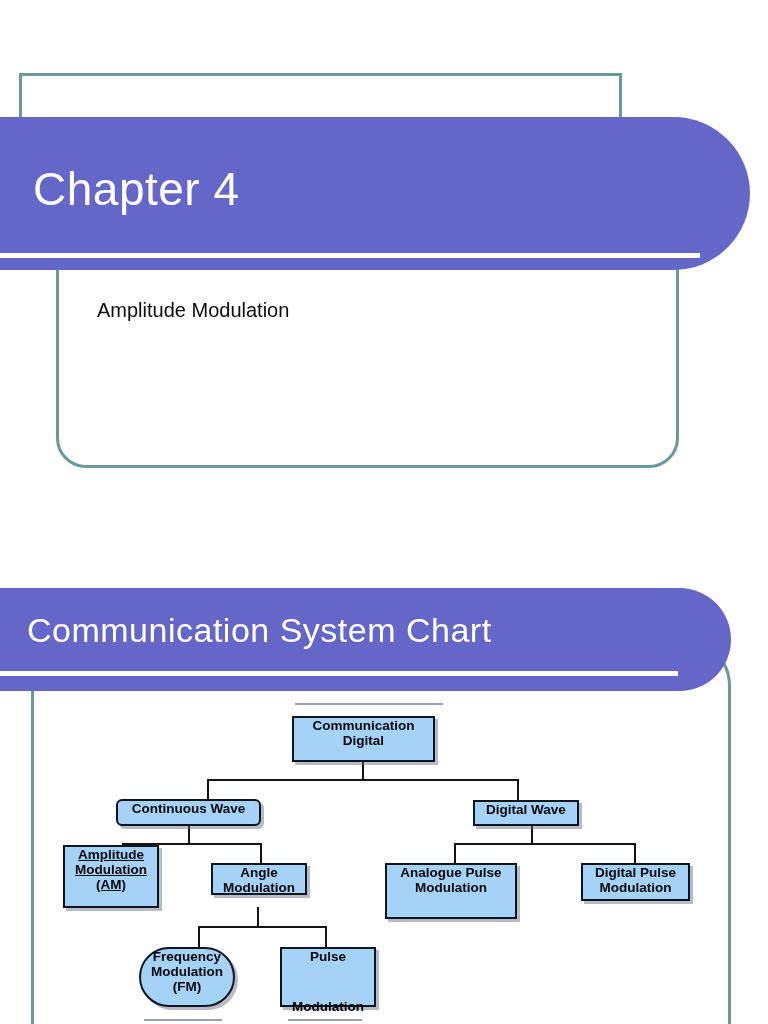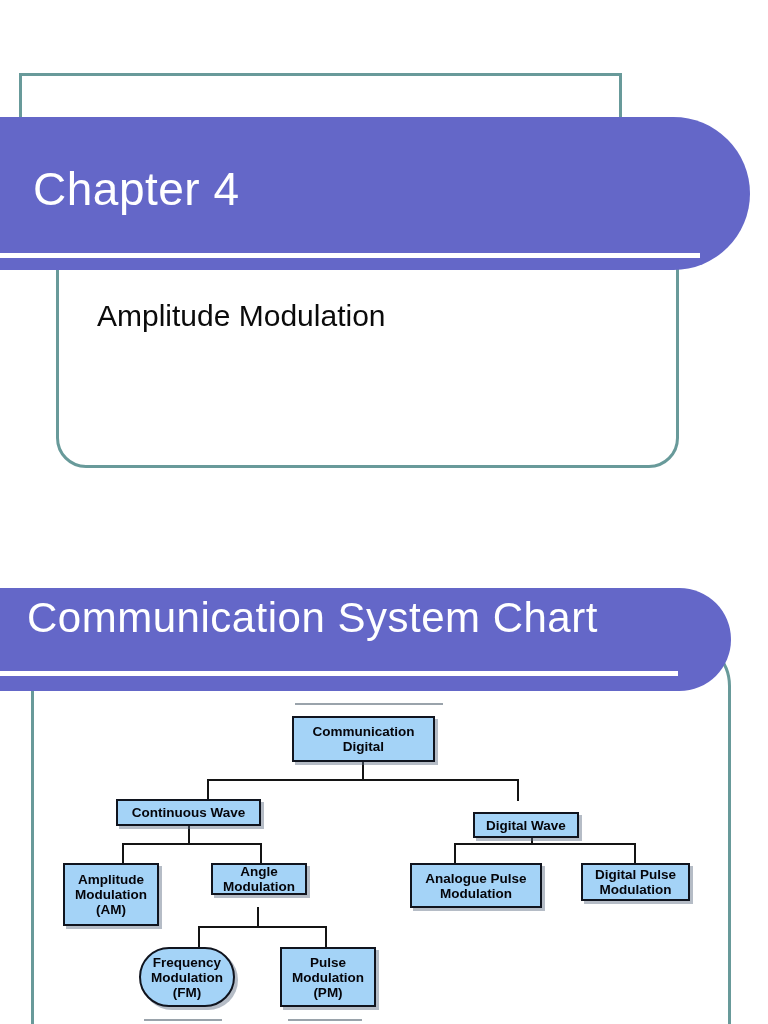--- a/index.html
+++ b/index.html
@@ -12,51 +12,51 @@
   
   .banner{position:absolute;left:0;background:#6467C8;}
   .banner-line{position:absolute;left:0;background:#ffffff;height:5px;}
   .banner-title{position:absolute;color:#ffffff;line-height:1;white-space:nowrap;letter-spacing:0.5px;text-align:right;}
 
   .subtitle{position:absolute;color:#0b0b0b;line-height:1.1;white-space:nowrap;}
 
   
   .node{position:absolute;background:#A4D3F7;border:2px solid #10141E;
         box-shadow:3px 3px 0 rgba(90,107,128,0.45);
-        display:flex;flex-direction:column;align-items:center;justify-content:center;
+        display:flex;flex-direction:column;align-items:center;
         text-align:center;color:#05050a;font-weight:bold;font-size:13.5px;line-height:15px;
         box-sizing:border-box;}
   .cline{position:absolute;background:#141414;}
   .ghost{position:absolute;background:#9aa3ab;height:2px;}
 </style>
 </head>
 <body>
 
 <div id="page">
 
   <div>
 
     <div class="frame" style="left:19px;top:73px;width:597px;height:180px;"></div>
 
     <div class="frame" style="left:56px;top:220px;width:617px;height:242px;border-radius:0 0 30px 30px;"></div>
 
     <div class="banner" style="top:117px;width:750px;height:153px;border-radius:0 77px 77px 0;"></div>
     <div class="banner-line" style="top:253px;width:700px;"></div>
     <div class="banner-title" style="left:33px;top:166px;font-size:46px;">Chapter 4</div>
 
-    <div class="subtitle" style="left:97px;top:299px;font-size:30px;">Amplitude Modulation</div>
+    <div class="subtitle" style="left:97px;top:299px;font-size:20px;">Amplitude Modulation</div>
   </div>
 
   <div>
 
     <div class="frame" style="left:31px;top:638px;width:694px;height:500px;border-radius:0 48px 0 0;"></div>
 
     <div class="banner" style="top:588px;width:731px;height:103px;border-radius:0 52px 52px 0;"></div>
     <div class="banner-line" style="top:671px;width:678px;"></div>
-    <div class="banner-title" style="left:27px;top:597px;font-size:42px;">Communication System Chart</div>
+    <div class="banner-title" style="left:27px;top:613px;font-size:34px;">Communication System Chart</div>
 
     <div>
 
       <div class="ghost" style="left:295px;top:703px;width:148px;"></div>
       <div class="ghost" style="left:144px;top:1019px;width:78px;"></div>
       <div class="ghost" style="left:288px;top:1019px;width:74px;"></div>
 
       <div class="cline" style="left:362px;top:762px;width:2px;height:18px;"></div>
       <div class="cline" style="left:207px;top:779px;width:312px;height:2px;"></div>
       <div class="cline" style="left:207px;top:779px;width:2px;height:21px;"></div>
@@ -75,56 +75,56 @@
       <div class="cline" style="left:257px;top:907px;width:2px;height:20px;"></div>
       <div class="cline" style="left:198px;top:926px;width:129px;height:2px;"></div>
       <div class="cline" style="left:198px;top:926px;width:2px;height:21px;"></div>
       <div class="cline" style="left:325px;top:926px;width:2px;height:21px;"></div>
 
       <div class="node" style="left:292px;top:716px;width:143px;height:46px;">
         <div>Communication</div>
         <div>Digital</div>
       </div>
 
-      <div class="node" style="left:116px;top:799px;width:145px;height:27px;">
+      <div class="node" style="left:116px;top:799px;width:145px;height:27px;border-radius:6px;">
         <div>Continuous Wave</div>
       </div>
 
-      <div class="node" style="left:473px;top:800px;width:106px;height:26px;margin-top:12px;">
+      <div class="node" style="left:473px;top:800px;width:106px;height:26px;">
         <div>Digital Wave</div>
       </div>
 
-      <div class="node" style="left:63px;top:863px;width:96px;height:63px;">
+      <div class="node" style="left:63px;top:845px;width:96px;height:63px;text-decoration:underline;">
         <div>Amplitude</div>
         <div>Modulation</div>
         <div>(AM)</div>
       </div>
 
       <div class="node" style="left:211px;top:863px;width:96px;height:32px;">
         <div>Angle</div>
         <div>Modulation</div>
       </div>
 
-      <div class="node" style="left:410px;top:863px;width:132px;height:45px;">
+      <div class="node" style="left:385px;top:863px;width:132px;height:56px;">
         <div>Analogue Pulse</div>
         <div>Modulation</div>
       </div>
 
       <div class="node" style="left:581px;top:863px;width:109px;height:38px;">
         <div>Digital Pulse</div>
         <div>Modulation</div>
       </div>
 
       <div class="node" style="left:139px;top:947px;width:96px;height:60px;border-radius:30px;">
         <div>Frequency</div>
         <div>Modulation</div>
         <div>(FM)</div>
       </div>
 
-      <div class="node" style="left:280px;top:947px;width:96px;height:60px;">
+      <div class="node" style="left:280px;top:947px;width:96px;height:60px;gap:35px;">
         <div>Pulse</div>
         <div>Modulation</div>
         <div>(PM)</div>
       </div>
 
     </div>
   </div>
 </div>
 
 </body></html>

